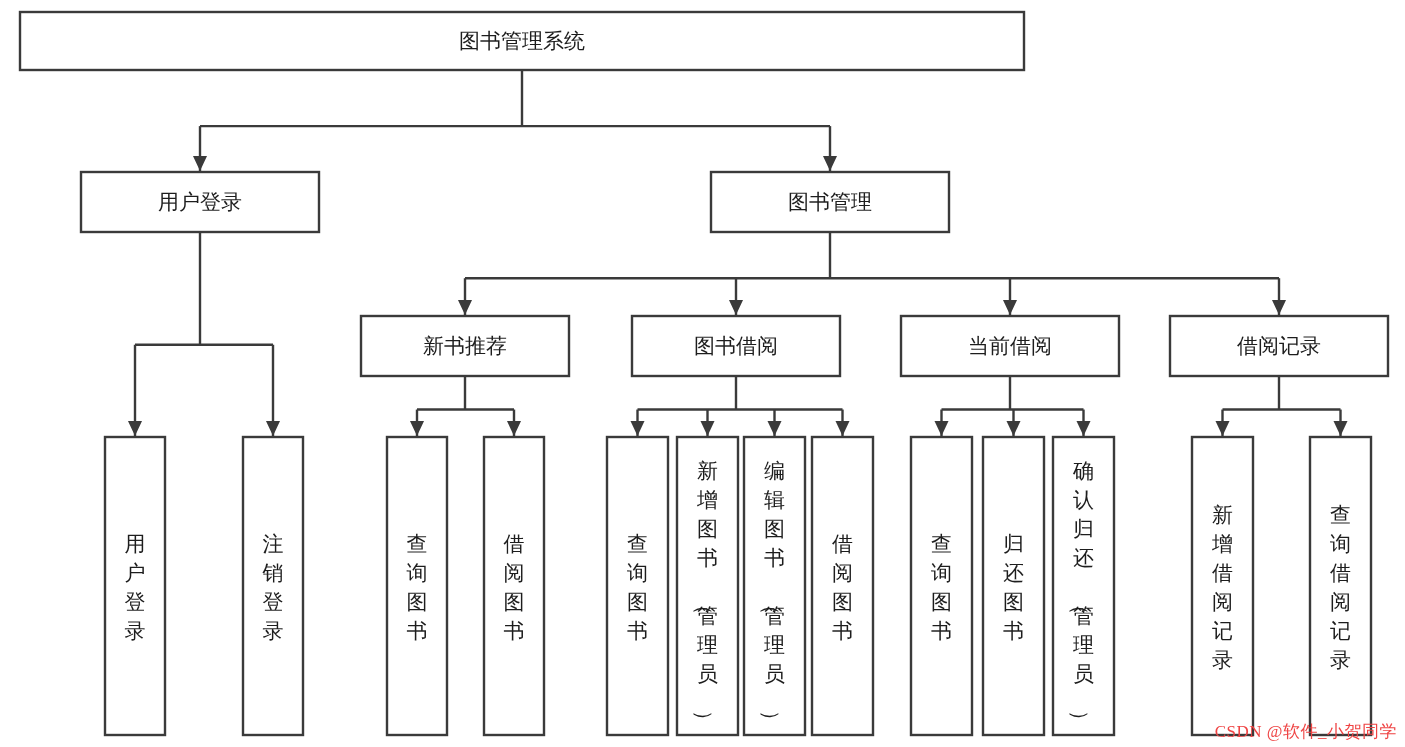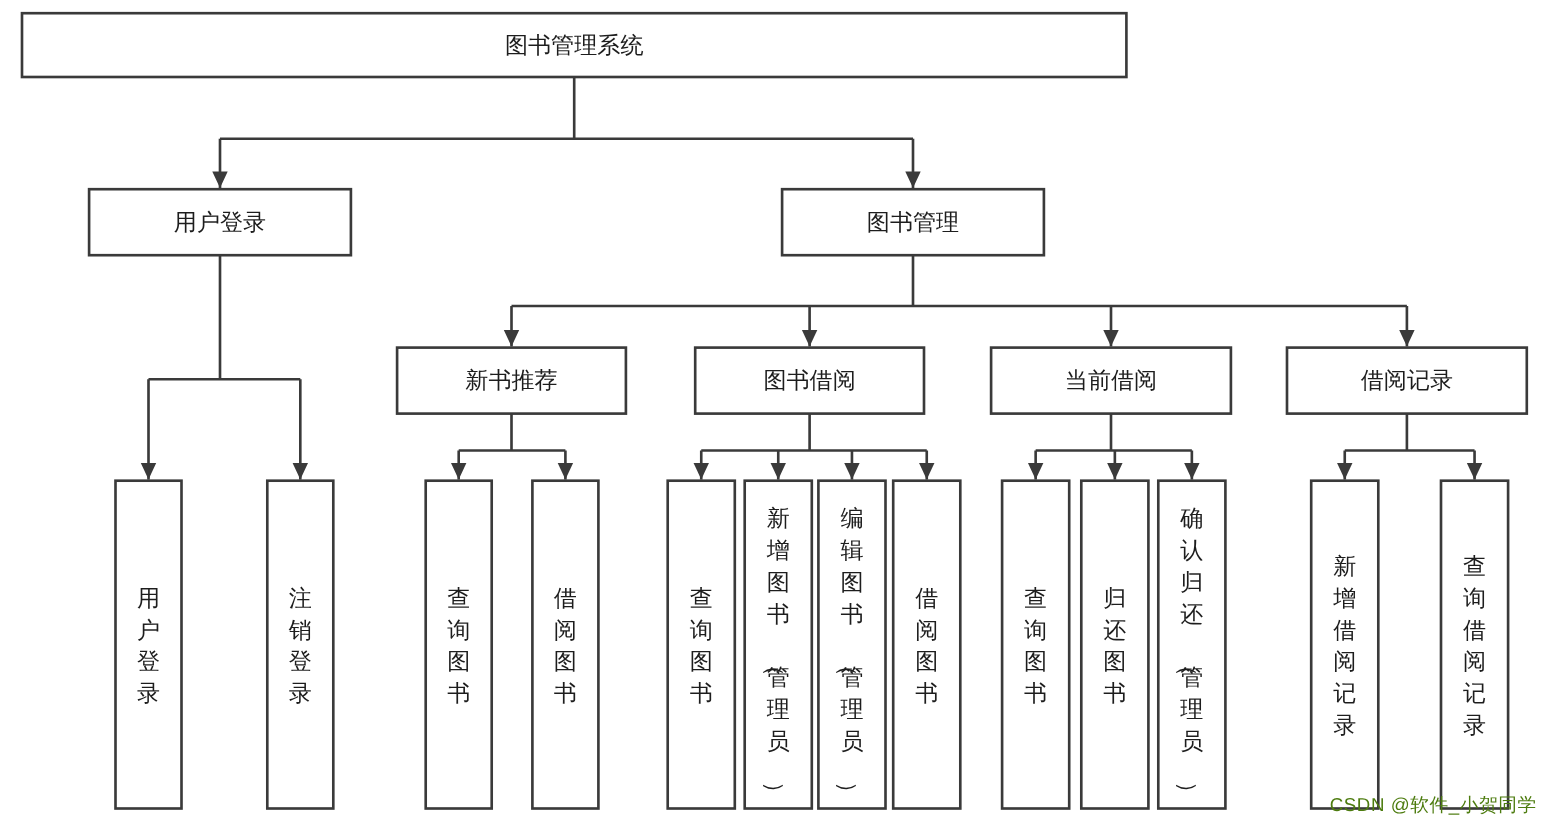--- a/index.html
+++ b/index.html
@@ -51,23 +51,23 @@
     fill: none;
   }
   .arrow-head {
     fill: #3a3a3a;
     stroke: none;
   }
   .watermark {
     position: absolute;
     right: 8px;
     bottom: 4px;
-    font-family: Liberation Sans, sans-serif;
+    font-family: Liberation Serif, serif;
     font-size: 17px;
-    color: #4d7c0f;
+    color: #ef4444;
     white-space: nowrap;
     letter-spacing: 0.5px;
     user-select: none;
   }
 </style>
 </head>
 <body>
 
 <div id="diagram-root">
   <svg id="flowchart" viewBox="0 0 1405 747">

